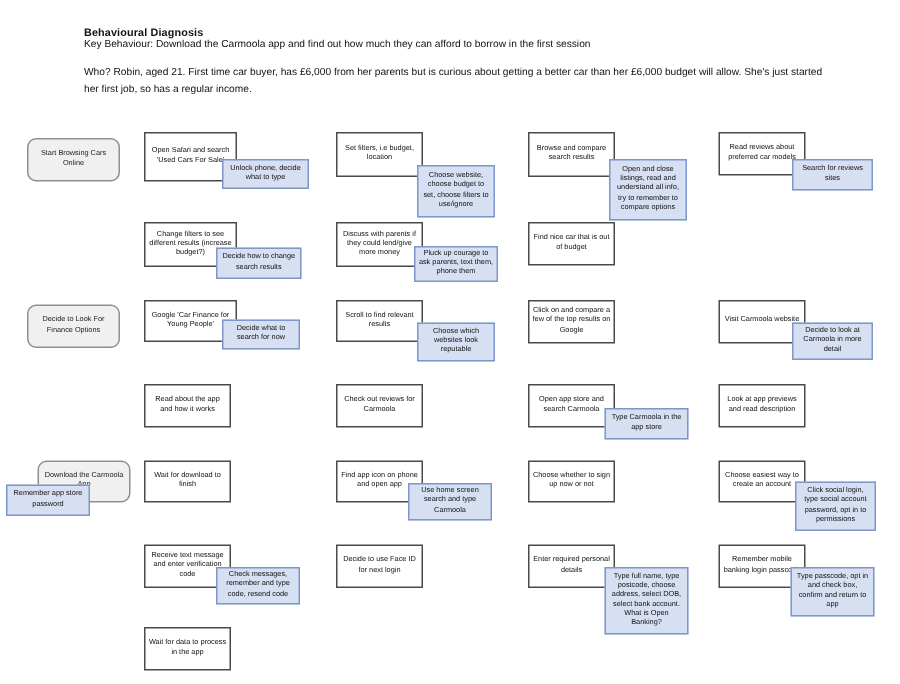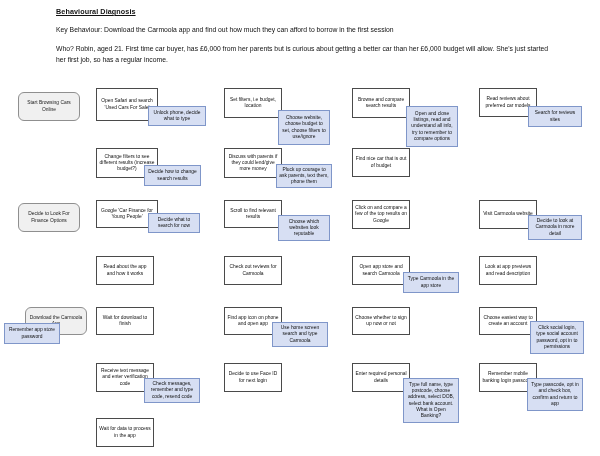--- a/index.html
+++ b/index.html
@@ -9,24 +9,23 @@
     font-family:"Liberation Sans","DejaVu Sans",sans-serif;
     color:#111111;
     overflow:hidden;
     position:relative;
   }
   #canvas{position:relative;width:600px;height:456px;}
 
   
   .hdr{position:absolute;left:0;top:0;width:600px;}
   .hdr-title{
-    position:absolute;left:56px;top:7px;
+    position:absolute;left:56px;top:17px;
     font-size:7.2px;font-weight:bold;letter-spacing:.1px;
     white-space:nowrap;
-    text-decoration:underline;
   }
   .hdr-line{
     position:absolute;left:56px;
     font-size:6.8px;line-height:10.5px;
     white-space:nowrap;
   }
   .hdr-key{top:25px;}
   .hdr-who{top:44px;white-space:normal;width:500px;}
 
   

